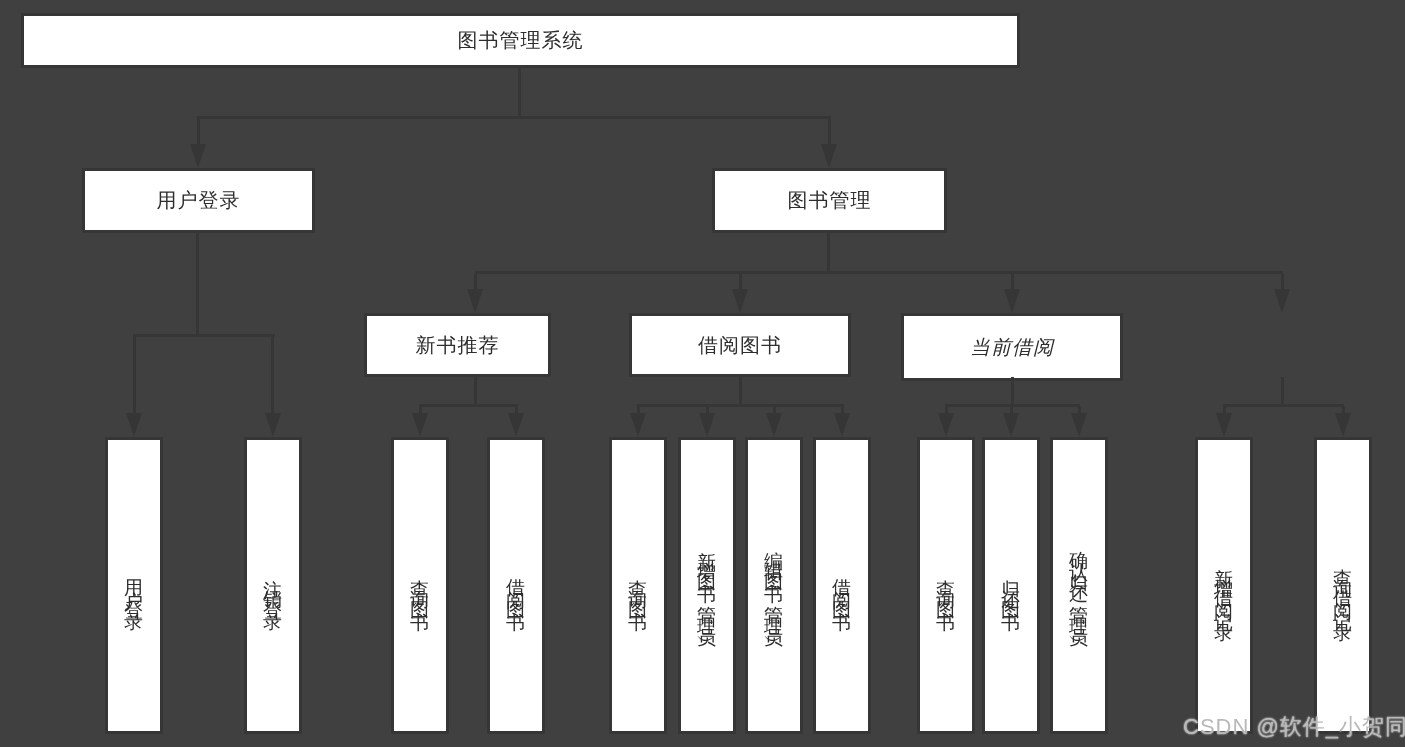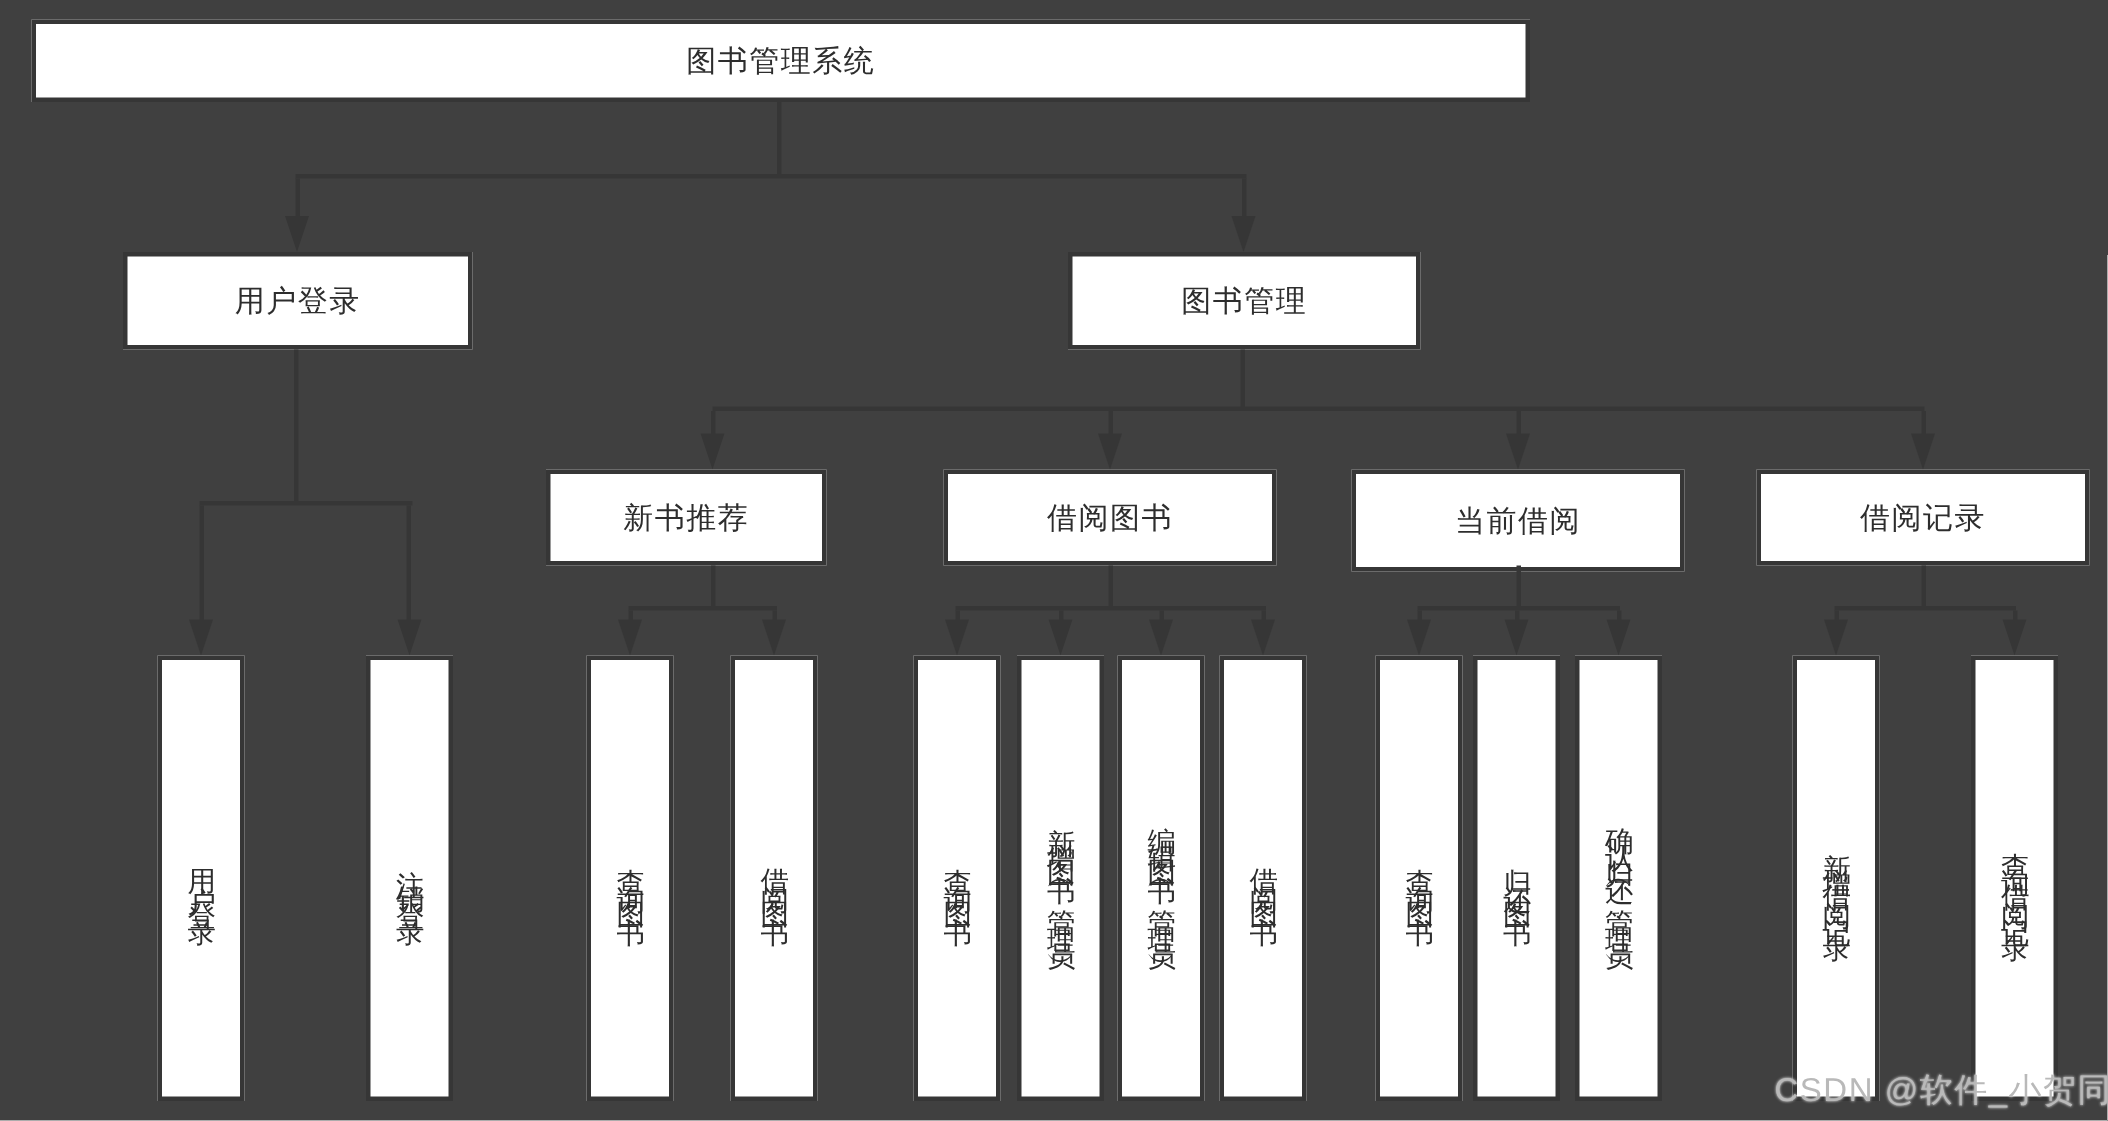--- a/index.html
+++ b/index.html
@@ -89,25 +89,22 @@
   <div class="ar" style="left:1004px;top:289px;"></div>
   <div class="vl" style="left:1281px;top:274px;height:16px;"></div>
   <div class="ar" style="left:1274px;top:289px;"></div>
 
   <div class="box" style="left:364px;top:313px;width:187px;height:64px;">
     <span>新书推荐</span>
   </div>
   <div class="box" style="left:629px;top:313px;width:222px;height:64px;">
     <span>借阅图书</span>
   </div>
-  <div class="box" style="left:901px;top:313px;width:222px;height:68px;">
+  <div class="box" style="left:901px;top:313px;width:222px;height:68px;font-style:italic;">
     <span>当前借阅</span>
-  </div>
-  <div class="box" style="left:1171px;top:313px;width:222px;height:64px;">
-    <span>借阅记录</span>
   </div>
 
   <div class="vl" style="left:474px;top:377px;height:29px;"></div>
   <div class="hl" style="left:419px;top:404px;width:99px;"></div>
   <div class="vl" style="left:419px;top:407px;height:8px;"></div>
   <div class="ar" style="left:412px;top:413px;"></div>
   <div class="vl" style="left:515px;top:407px;height:8px;"></div>
   <div class="ar" style="left:508px;top:413px;"></div>
 
   <div class="vl" style="left:739px;top:377px;height:29px;"></div>

